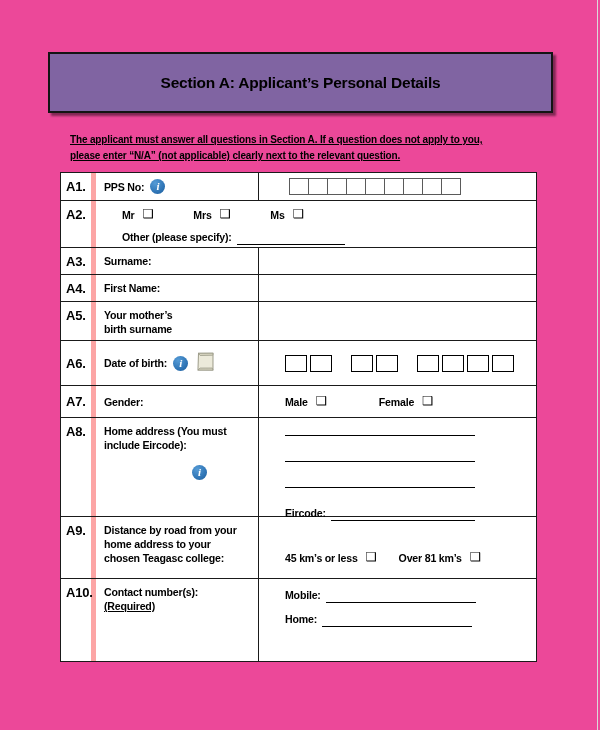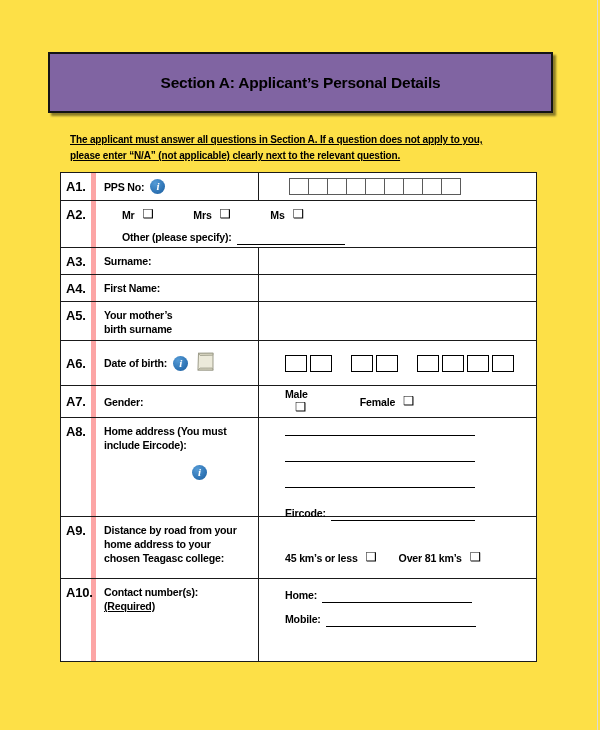--- a/index.html
+++ b/index.html
@@ -5,21 +5,21 @@
   html, body {
     margin: 0;
     padding: 0;
     background: #ffffff;
     width: 600px;
     height: 730px;
     font-family: "Liberation Sans", sans-serif;
     color: #000;
     position: relative;
   }
-  .page { position: absolute; left: 0; top: 0; width: 600px; height: 730px; background: #fde047; overflow: hidden; }
+  .page { position: absolute; left: 0; top: 0; width: 600px; height: 730px; background: #ec4899; overflow: hidden; }
 
   
   .banner {
     position: absolute;
     left: 48px; top: 52px;
     width: 501px; height: 57px;
     background: #8064A2;
     border: 2px solid #141414;
     box-shadow: 3px 3px 2px rgba(0,0,0,0.45);
     display: flex; align-items: center; justify-content: center;
@@ -137,21 +137,21 @@
     width: 20px; height: 15px;
     border: 1.6px solid #000;
     background: #fff;
     margin-right: 3px;
   }
 
   
   .opt { display: inline-flex; align-items: center; }
   .cbx { font-size: 12.5px; margin-left: 8px; font-weight: normal; position: relative; top: -1px; }
   .gap-title  { margin-right: 37px; }
-  .gap-gender { margin-right: 52px; flex-direction: column; }
+  .gap-gender { margin-right: 52px; }
   .gap-dist   { margin-right: 22px; }
 
   .other-line { margin-top: 9px; display: flex; align-items: flex-end; }
   .wline {
     display: inline-block;
     border-bottom: 1.5px solid #000;
     margin-left: 5px;
     transform: translateY(2px);
   }
   .w110 { width: 108px; }
@@ -353,24 +353,24 @@
     </div>
 
     <div class="frow r10">
       <div class="c1">A10.</div>
       <div class="c2">
         <span>Contact number(s):</span><br>
         <span class="required-note">(Required)</span>
       </div>
       <div class="c3">
         <div class="contact-row">
+          <span>Mobile:</span>
+          <span class="wline w150"></span>
+        </div>
+        <div class="contact-row">
           <span>Home:</span>
           <span class="wline w150"></span>
         </div>
-        <div class="contact-row">
-          <span>Mobile:</span>
-          <span class="wline w150"></span>
-        </div>
       </div>
     </div>
 
   </div>
 </div>
 
 </body></html>

